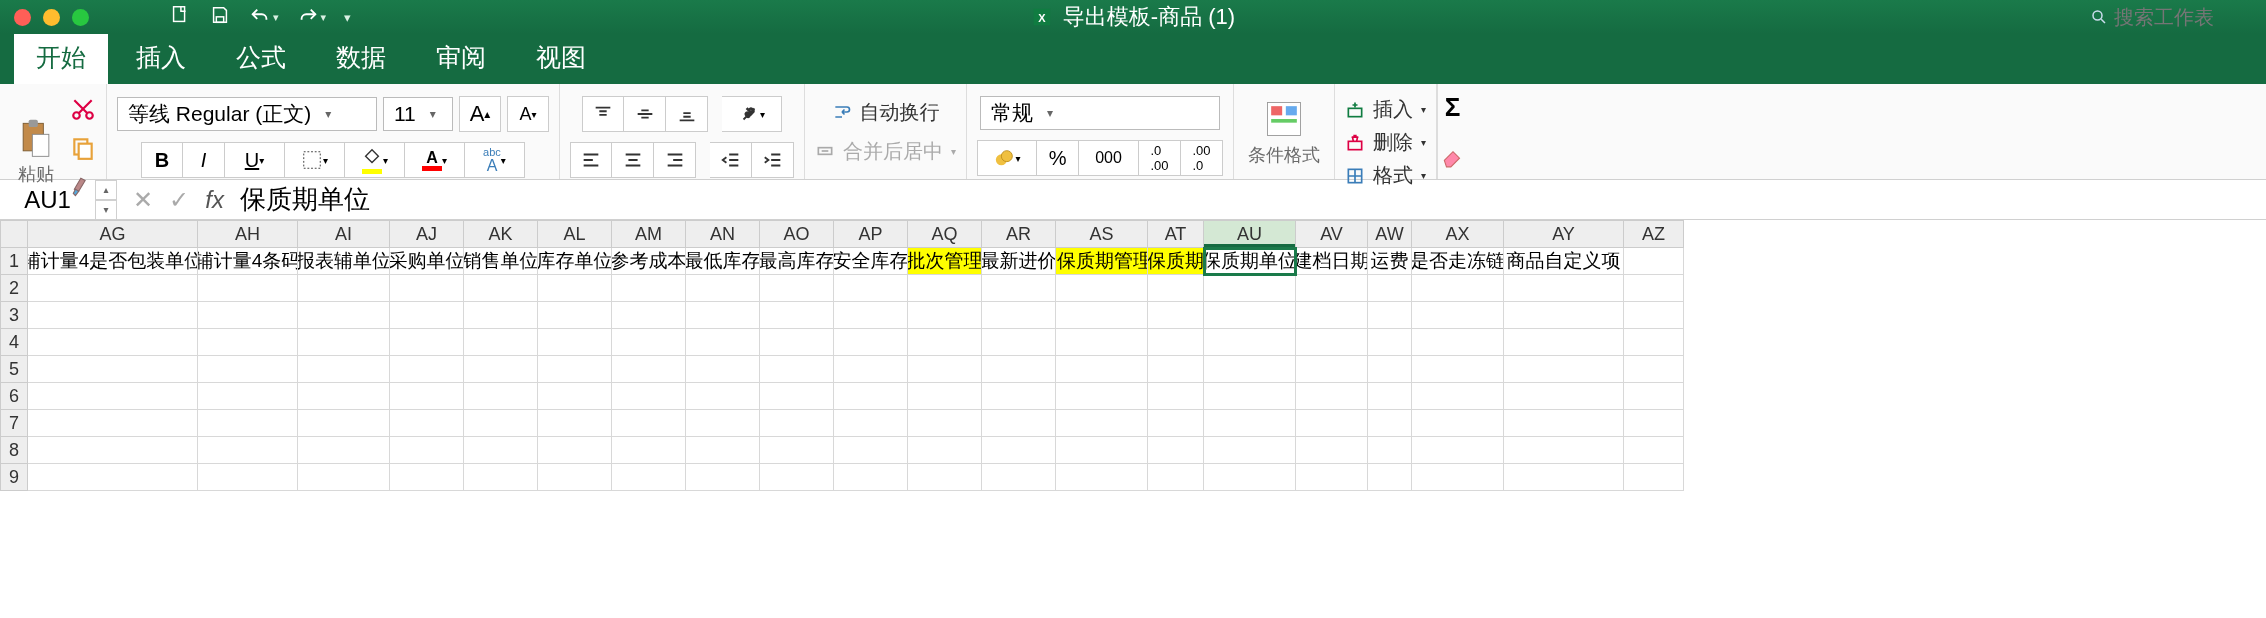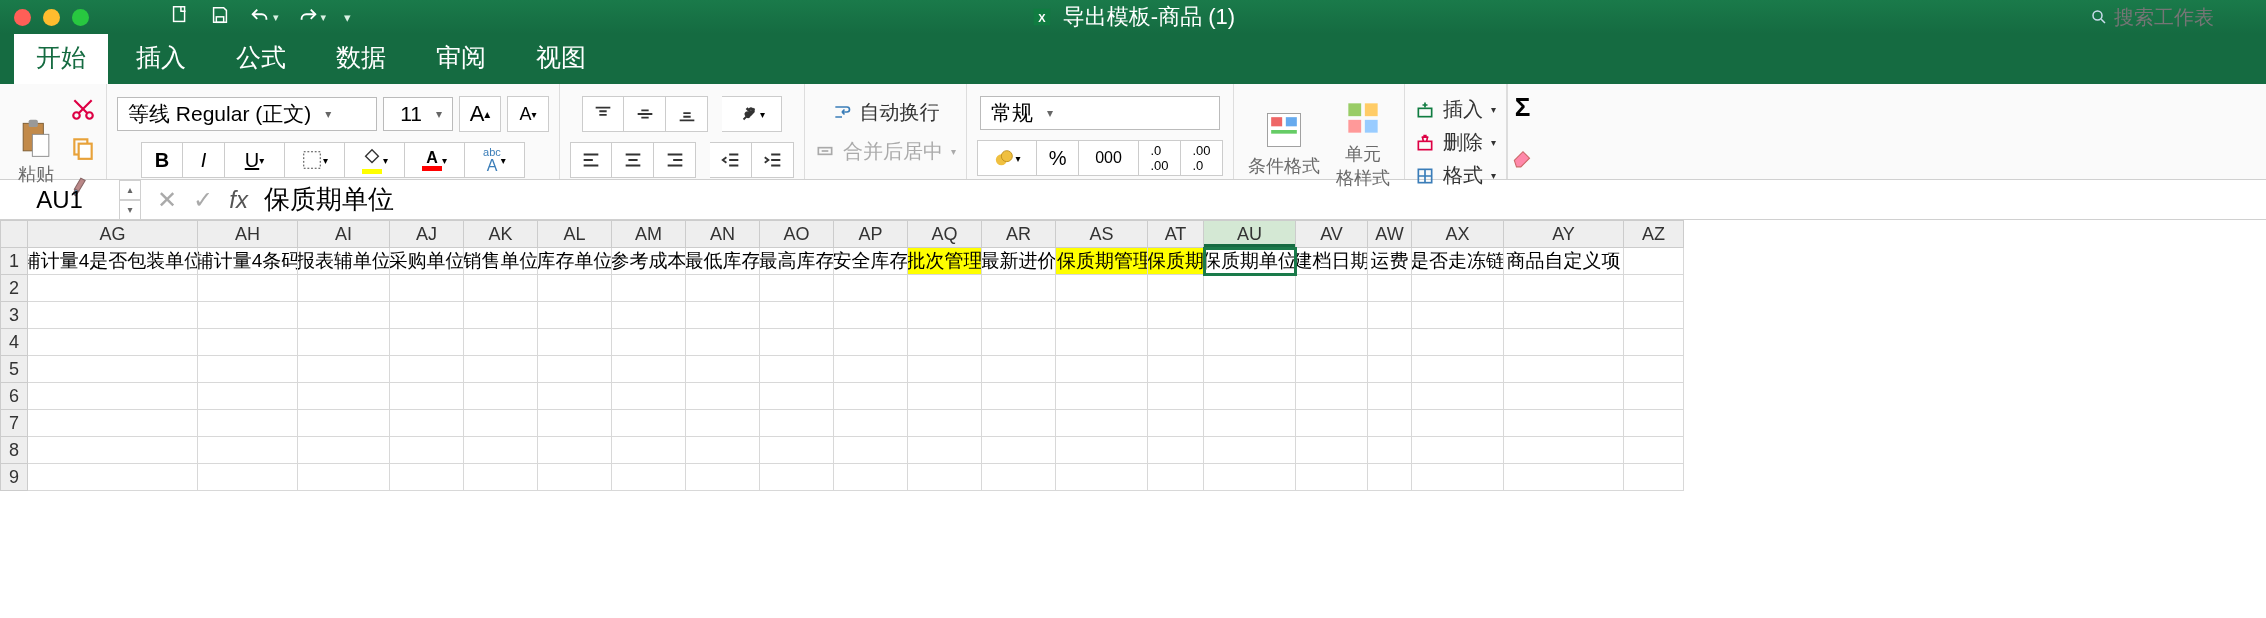--- a/index.html
+++ b/index.html
@@ -27,21 +27,21 @@
 .sel { height: 34px; border: 1px solid #bbb; background: #fff; display: flex; align-items: center; padding: 0 10px; font-size: 21px; gap: 14px; cursor: pointer; }
 .sel .arr { font-size: 12px; color: #666; }
 .ib { width: 42px; height: 36px; border: 1px solid #ccc; background: #fff; display: flex; align-items: center; justify-content: center; cursor: pointer; font-size: 20px; }
 .ib.wide { width: 60px; }
 .ib svg { width: 22px; height: 22px; }
 .color-bar { display: flex; flex-direction: column; align-items: center; line-height: 1; }
 .fmtbar { display: flex; gap: 0; }
 .fmtbar .ib { border-left: none; }
 .fmtbar .ib:first-child { border-left: 1px solid #ccc; }
 .cell-ref-bar { height: 40px; background: #fff; border-bottom: 1px solid #d0d0d0; display: flex; align-items: center; }
-.name-box { width: 120px; border-right: 1px solid #d0d0d0; height: 100%; display: flex; align-items: center; justify-content: center; font-size: 24px; }
+.name-box { width: 96px; border-right: 1px solid #d0d0d0; height: 100%; display: flex; align-items: center; justify-content: center; font-size: 24px; }
 .step { display: flex; flex-direction: column; margin-left: -1px; }
 .step div { width: 22px; height: 20px; border: 1px solid #d0d0d0; display: flex; align-items: center; justify-content: center; font-size: 10px; color: #666; cursor: pointer; }
 .fx-area { display: flex; align-items: center; gap: 16px; padding: 0 16px; font-size: 24px; }
 .fx-area .fx { font-style: italic; color: #555; }
 .fx-area .val { font-size: 26px; }
 .grid-wrap { display: flex; }
 .corner { width: 28px; height: 28px; border: 1px solid #ccc; background: #eee; }
 .col-heads { display: flex; }
 .ch { height: 28px; border: 1px solid #ccc; border-left: none; background: #eee; display: flex; align-items: center; justify-content: center; font-size: 18px; color: #333; cursor: pointer; }
 .ch.sel { background: #d4e8d4; box-shadow: inset 0 -3px 0 #156b41; }
@@ -145,21 +145,21 @@
     </div>
   </div>
 
   <div class="group">
     <div class="group-body col" style="gap:10px;">
       <div class="row">
         <div class="sel" style="width:260px;">
             <span>等线 Regular (正文)</span>
             <span class="arr">▾</span>
           </div>
-        <div class="sel" style="width:70px;justify-content:flex-end;">
+        <div class="sel" style="width:70px;">
             <span>11</span>
             <span class="arr">▾</span>
           </div>
         <div class="ib" style="font-size:22px;">A<span style="font-size:12px;">▴</span></div>
         <div class="ib" style="font-size:18px;">A<span style="font-size:10px;">▾</span></div>
       </div>
       <div class="row fmtbar">
         <div class="ib" style="font-weight:bold;">B</div>
         <div class="ib" style="font-style:italic;">I</div>
         <div class="ib wide">
@@ -301,30 +301,20 @@
   <div class="group">
     <div class="group-body">
       <div class="big-btn">
           <svg viewBox="0 0 48 48">
             <rect x="6" y="6" width="36" height="36" fill="#fff" stroke="#999"></rect>
             <rect x="10" y="10" width="12" height="10" fill="#e66"></rect>
             <rect x="26" y="10" width="12" height="10" fill="#6ae"></rect>
             <rect x="10" y="24" width="28" height="4" fill="#6c6"></rect>
           </svg>
           <span class="group-label">条件格式</span>
-        </div>
-      <div class="big-btn">
-          <svg viewBox="0 0 48 48">
-            <rect x="8" y="8" width="14" height="14" fill="#9c6"></rect>
-            <rect x="26" y="8" width="14" height="14" fill="#fc6"></rect>
-            <rect x="8" y="26" width="14" height="14" fill="#f99"></rect>
-            <rect x="26" y="26" width="14" height="14" fill="#9cf"></rect>
-          </svg>
-          <span class="group-label" style="white-space:pre-line;">单元
-格样式</span>
         </div>
     </div>
   </div>
 
   <div class="group">
     <div class="group-body col" style="gap:6px;">
       <div class="mini-row">
           <svg viewBox="0 0 24 24" fill="none" stroke="#107c41" stroke-width="2">
             <rect x="4" y="10" width="16" height="10"></rect>
             <path d="M12 3v6M9 6h6"></path>

